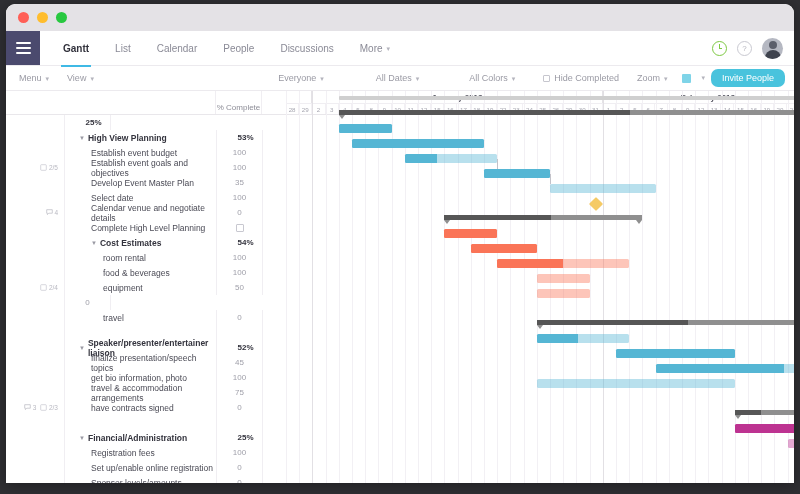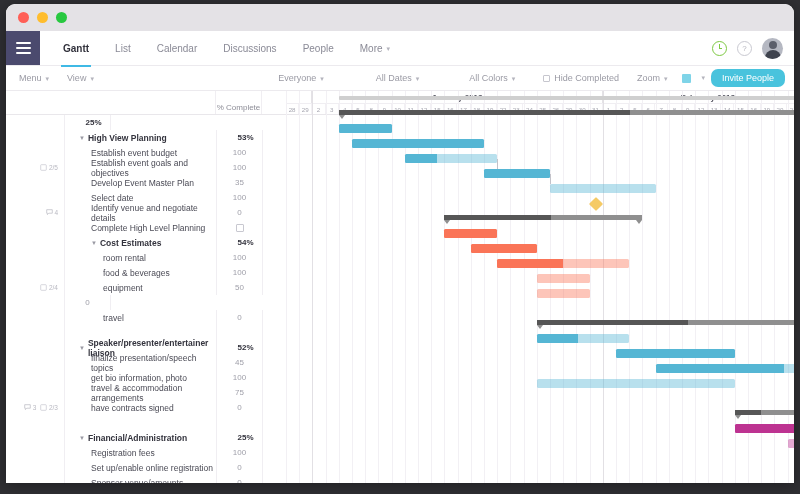--- a/index.html
+++ b/index.html
@@ -169,22 +169,22 @@
   <div id="navbar">
     <div id="hamburger">
       <span></span>
         <span></span>
         <span></span>
     </div>
     <div class="navtabs">
       <div class="navtab active"><span>Gantt</span></div>
       <div class="navtab"><span>List</span></div>
       <div class="navtab"><span>Calendar</span></div>
+      <div class="navtab"><span>People</span></div>
       <div class="navtab"><span>Discussions</span></div>
-      <div class="navtab"><span>People</span></div>
       <div class="navtab"><span>More</span><span class="caret">▾</span></div>
     </div>
     <div id="navright">
       <div class="circ-icon circ-green"></div>
       <div class="circ-icon">?</div>
       <div id="avatar">
           <div class="head"></div>
           <div class="body"></div>
         </div>
     </div>
@@ -277,21 +277,21 @@
           <div class="task-row">
             <div class="side-icons">
               <span class="mini">
                 <svg width="7" height="7" viewBox="0 0 10 10">
                   <path d="M1 1h8v5H4L2 8V6H1z" fill="none" stroke="#b9b9c2" stroke-width="1"></path>
                 </svg>
                 <span>4</span>
               </span>
             </div>
             <div class="name-cell">
-              <span style="margin-left: 22px;">Identify venue and negotiate details</span>
+              <span style="margin-left: 22px;">Calendar venue and negotiate details</span>
             </div>
             <div class="pct-cell"><span>0</span></div>
             <div class="end-cell"></div>
           </div>
           <div class="task-row">
             <div class="side-icons"></div>
             <div class="name-cell">
               <span style="margin-left: 22px;">Complete High Level Planning</span>
             </div>
             <div class="pct-cell">
@@ -443,21 +443,21 @@
             <div class="side-icons"></div>
             <div class="name-cell">
               <span style="margin-left: 22px;">Set up/enable online registration</span>
             </div>
             <div class="pct-cell"><span>0</span></div>
             <div class="end-cell"></div>
           </div>
           <div class="task-row">
             <div class="side-icons"></div>
             <div class="name-cell">
-              <span style="margin-left: 22px;">Sponsor venue/amounts</span>
+              <span style="margin-left: 22px;">Sponsor levels/amounts</span>
             </div>
             <div class="pct-cell"><span>0</span></div>
             <div class="end-cell"></div>
           </div>
         </div>
     </div>
 
     <div id="rightpane">
       <div id="month-header">
           <div class="month" style="width: 26.4px;"></div>

